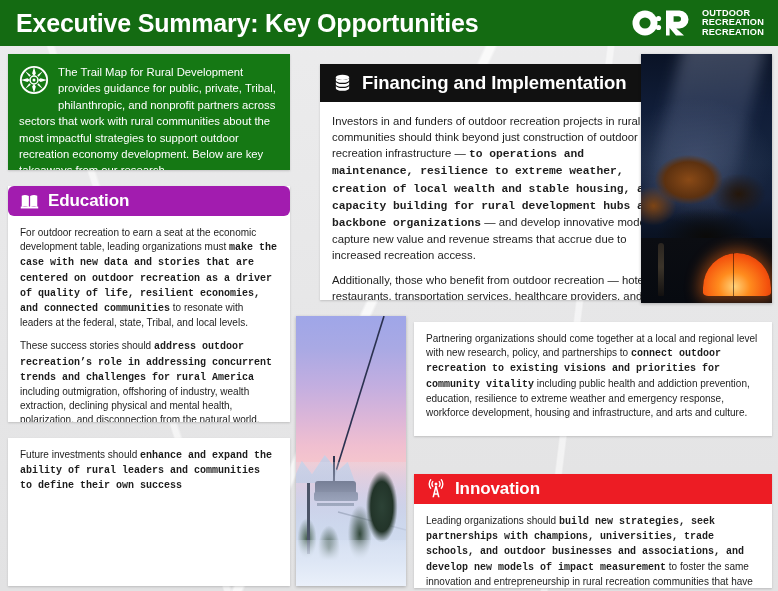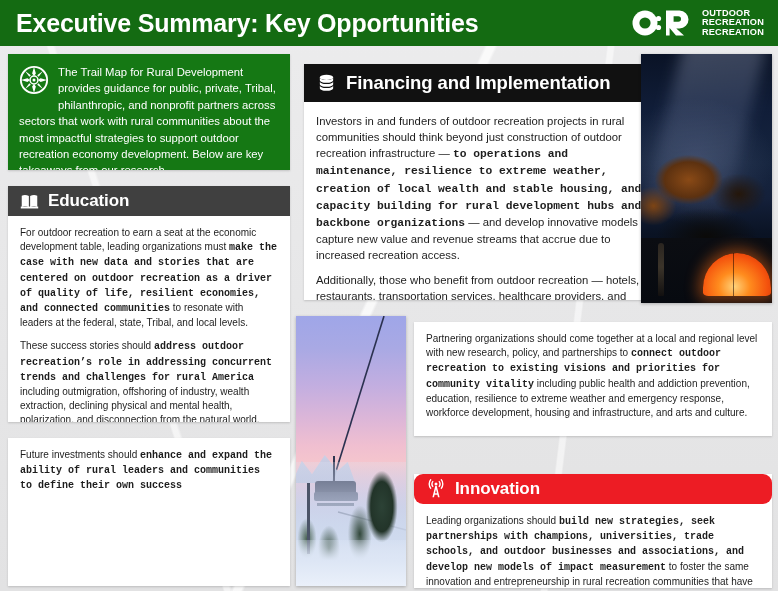--- a/index.html
+++ b/index.html
@@ -115,38 +115,38 @@
     line-height: 1.45;
   }
   #intro-card .compass-float {
     float: left;
     margin: 1px 9px 2px 0;
   }
   #intro-card b { font-weight: normal; }
 
   
   #education-card { left: 8px; top: 186px; width: 282px; height: 236px; }
-  #education-head { background: #404040; }
+  #education-head { background: #a21caf; border-radius: 6px; }
 
   #community-card { left: 8px; top: 438px; width: 282px; height: 148px; }
   #community-head { background: #e0177e; }
 
   
-  #financing-card { left: 304px; top: 64px; width: 359px; height: 236px; }
+  #financing-card { left: 320px; top: 64px; width: 359px; height: 236px; }
   #financing-head { background: #111111; height: 38px; }
   #financing-head .title { font-size: 18.5px; }
   #financing-card .card-body { font-size: 11.3px; line-height: 1.43; padding-top: 11px; }
 
   
   #resilience-card { left: 414px; top: 322px; width: 358px; height: 114px; }
   #resilience-head { background: #ef7215; }
 
   
   #innovation-card { left: 414px; top: 474px; width: 358px; height: 114px; }
-  #innovation-head { background: #ed1c24; border-radius: 9px; }
+  #innovation-head { background: #ed1c24; }
 
   
   .photo {
     position: absolute;
     z-index: 3;
     box-shadow: 0 1px 3px rgba(0,0,0,0.25);
     overflow: hidden;
   }
 
   

